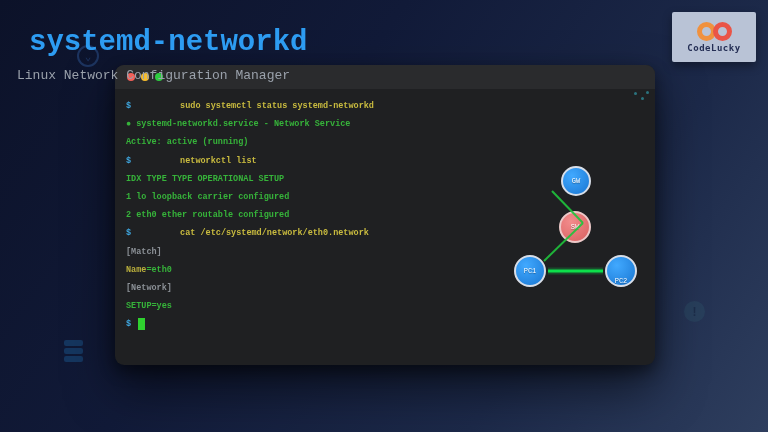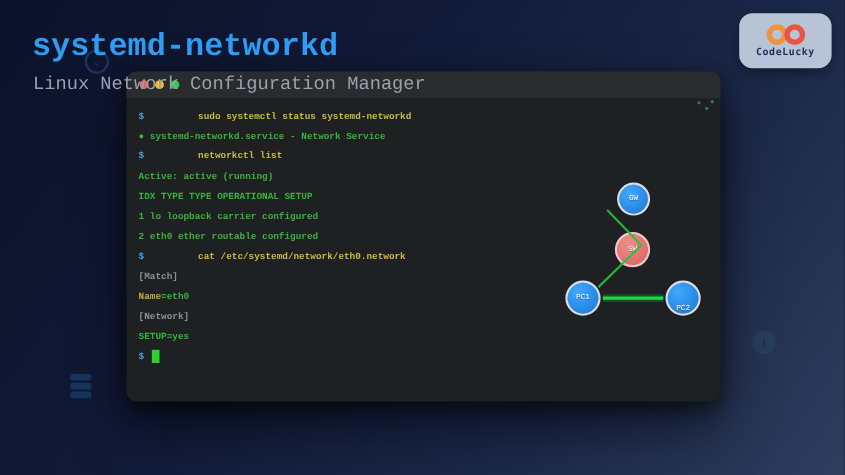--- a/index.html
+++ b/index.html
@@ -3,21 +3,21 @@
 <meta charset="utf-8">
 <style>
   html,body{margin:0;padding:0;background:#0a102a;}
   .stage{
     position:relative;width:768px;height:432px;overflow:hidden;
     background:linear-gradient(125deg,#0c1229 0%,#111a38 38%,#1c2949 72%,#2e3e5e 100%);
     font-family:"Liberation Mono",monospace;
   }
   
   .page-title{position:absolute;left:29px;top:26px;font-size:29px;font-weight:bold;color:#2d9cf2;z-index:40;white-space:nowrap;}
-  .page-subtitle{position:absolute;left:30px;top:68px;font-size:17px;color:#9aa1ab;z-index:40;white-space:nowrap;}
+  .page-subtitle{position:absolute;left:17px;top:68px;font-size:13px;color:#9aa1ab;z-index:40;white-space:nowrap;}
   
   .check-circle{position:absolute;left:77px;top:45px;width:18px;height:18px;border:2px solid #2a4f8a;border-radius:50%;
     display:flex;align-items:center;justify-content:center;color:#2a4f8a;font-size:11px;opacity:.55;z-index:12;}
   .server-stack{position:absolute;left:64px;top:340px;display:flex;flex-direction:column;gap:2px;z-index:10;}
   .server-bar{width:19px;height:6px;background:#15365f;border-radius:2px;}
   .alert-circle{position:absolute;left:684px;top:301px;width:21px;height:21px;border-radius:50%;background:#2b4a63;opacity:.5;
     display:flex;align-items:center;justify-content:center;color:#142940;font-weight:bold;font-size:12px;
     font-family:"Liberation Sans",sans-serif;z-index:10;}
   .sparkle{position:absolute;width:3px;height:3px;border-radius:50%;background:#2f8f9d;opacity:.75;z-index:28;}
   
@@ -40,21 +40,21 @@
   .node{position:absolute;border-radius:50%;display:flex;align-items:center;justify-content:center;
     color:#fff;font-weight:normal;font-size:7px;z-index:24;text-shadow:0 1px 1px rgba(0,0,0,.35);}
   .node.blue{background:radial-gradient(circle at 35% 30%,#41a9ff,#1976d2);border:2px solid #d8dee8;}
   .node.red{background:radial-gradient(circle at 35% 30%,#f28c8c,#d95f5f);border:2px solid #ecc9c9;}
   .node.gw{left:561px;top:166px;width:26px;height:26px;}
   .node.sw{left:559px;top:211px;width:28px;height:28px;text-align:center;}
   .node.pc1{left:514px;top:255px;width:28px;height:28px;}
   .node.pc2{left:605px;top:255px;width:28px;height:28px;align-items:flex-end;}
   svg.links{position:absolute;left:0;top:0;z-index:26;pointer-events:none;}
   
-  .badge{position:absolute;left:672px;top:12px;width:84px;height:50px;background:#b9c3d6;border-radius:12px;z-index:40;
+  .badge{position:absolute;left:672px;top:12px;width:84px;height:50px;background:#b9c3d6;border-radius:2px;z-index:40;
     display:flex;flex-direction:column;align-items:center;justify-content:center;gap:2px;box-shadow:0 4px 10px rgba(0,0,0,.35);}
   .logo{position:relative;width:40px;height:19px;}
   .ring{position:absolute;width:9px;height:9px;border:5px solid;border-radius:50%;top:0;}
   .ring.left{left:3px;border-color:#f0913e;}
   .ring.right{left:19px;border-color:#ea5447;}
   .badge-label{font-family:"DejaVu Sans Mono",monospace;font-size:9px;font-weight:bold;color:#252f55;letter-spacing:.5px;}
 </style>
 </head>
 <body>
 
@@ -84,22 +84,22 @@
 
   <div class="terminal">
     <div class="titlebar">
       <span class="dot red"></span>
       <span class="dot yellow"></span>
       <span class="dot green"></span>
     </div>
     <div class="term-body">
       <div class="t-line"><span class="c-prompt">$</span><span class="c-cmd">sudo systemctl status systemd-networkd</span></div>
       <div class="t-line"><span class="c-out">● systemd-networkd.service - Network Service</span></div>
+      <div class="t-line"><span class="c-out">Active: active (running)</span></div>
       <div class="t-line"><span class="c-prompt">$</span><span class="c-cmd">networkctl list</span></div>
-      <div class="t-line"><span class="c-out">Active: active (running)</span></div>
       <div class="t-line"><span class="c-out">IDX TYPE TYPE OPERATIONAL SETUP</span></div>
       <div class="t-line"><span class="c-out">1 lo loopback carrier configured</span></div>
       <div class="t-line"><span class="c-out">2 eth0 ether routable configured</span></div>
       <div class="t-line"><span class="c-prompt">$</span><span class="c-cmd">cat /etc/systemd/network/eth0.network</span></div>
       <div class="t-line"><span class="c-dim">[Match]</span></div>
       <div class="t-line"><span class="c-key">Name</span><span class="c-out">=eth0</span></div>
       <div class="t-line"><span class="c-dim">[Network]</span></div>
       <div class="t-line"><span class="c-out">SETUP=yes</span></div>
       <div class="t-line"><span class="c-prompt">$</span><span class="cursor"></span></div>
     </div>

